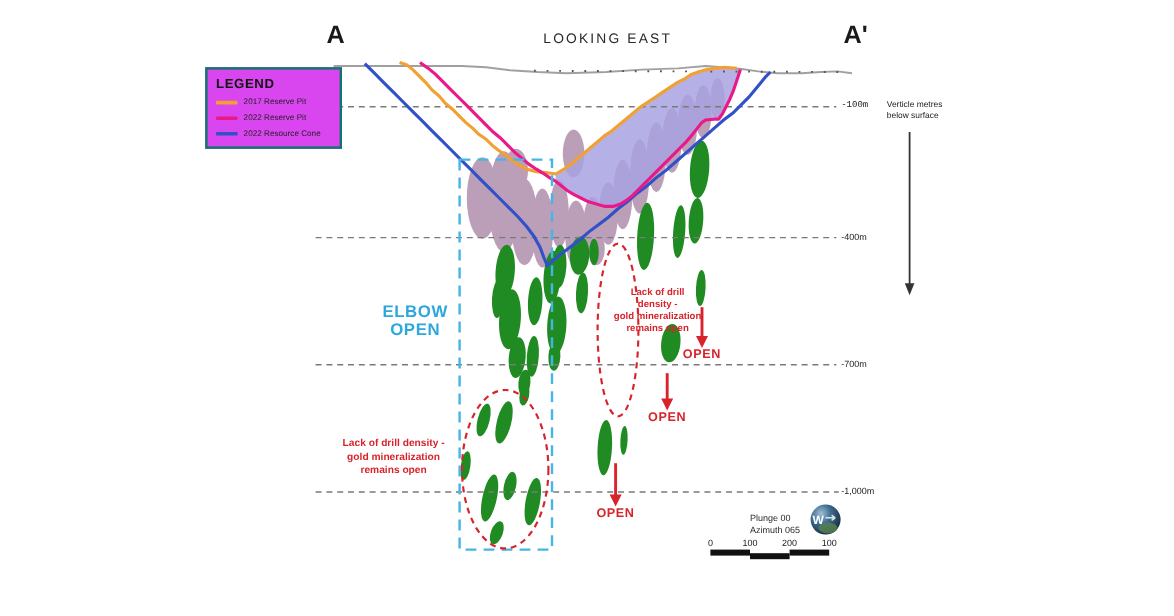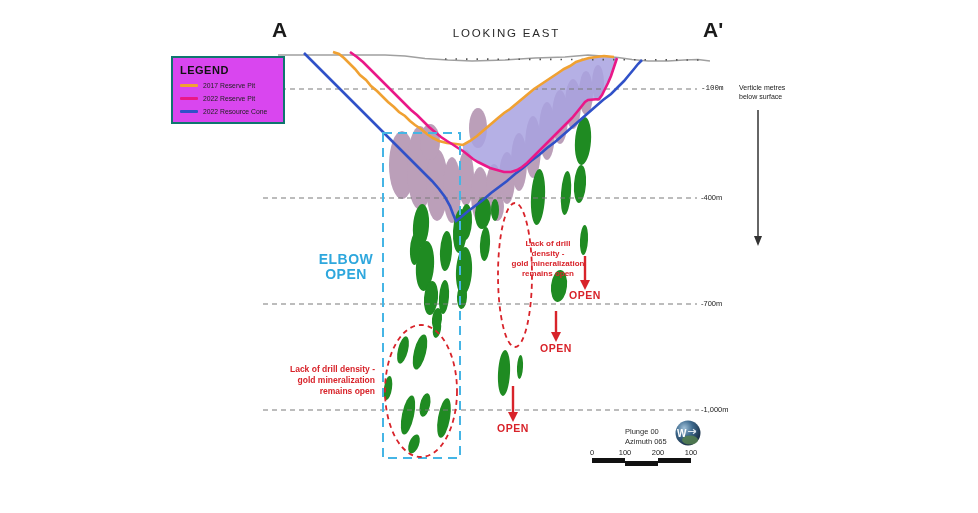--- a/index.html
+++ b/index.html
@@ -178,21 +178,21 @@
     <div>OPEN</div>
   </div>
 
   <div class="abs red-note" style="left:506px;top:239px;width:84px;">
     <div>Lack of drill</div>
     <div>density -</div>
     <div>gold mineralization</div>
     <div>remains open</div>
   </div>
 
-  <div class="abs red-note-left" style="left:281px;top:364px;width:94px;text-align:right;">
+  <div class="abs red-note-left" style="left:281px;top:364px;width:94px;">
     <div>Lack of drill density -</div>
     <div>gold mineralization</div>
     <div>remains open</div>
   </div>
 
   <div class="abs open" style="left:569px;top:289px;">OPEN</div>
   <div class="abs open" style="left:540px;top:342px;">OPEN</div>
   <div class="abs open" style="left:497px;top:422px;">OPEN</div>
 
   <div class="abs orient" style="left:625px;top:427px;">

